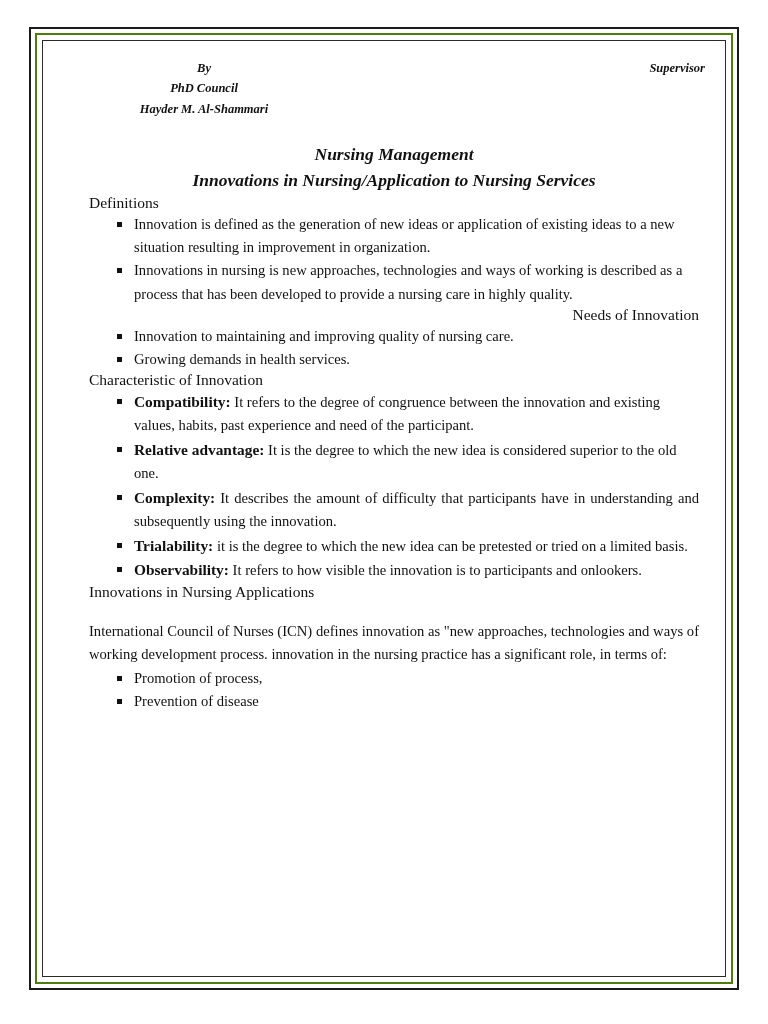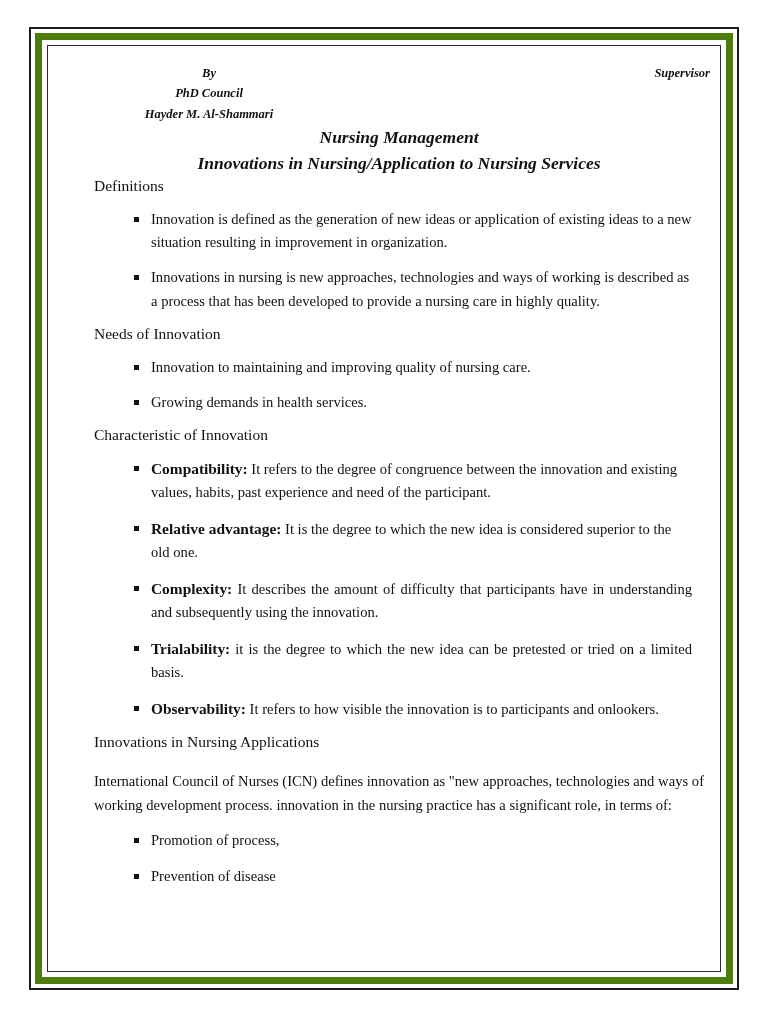--- a/index.html
+++ b/index.html
@@ -26,21 +26,21 @@
     border: 2px solid #1a1a1a;
     box-sizing: border-box;
     background: #ffffff;
   }
   .page-mid {
     position: absolute;
     left: 4px;
     top: 4px;
     right: 4px;
     bottom: 4px;
-    border: 7px solid #4d7c0f;
+    border: 2px solid #4d7c0f;
     box-sizing: border-box;
   }
   .page-inner {
     position: absolute;
     left: 5px;
     top: 5px;
     right: 5px;
     bottom: 5px;
     border: 1px solid #2a2a2a;
     box-sizing: border-box;
@@ -65,52 +65,53 @@
     font-size: 12.5px;
     line-height: 1.62;
   }
   .hdr-col { text-align: center; }
   .hdr-left { width: 250px; margin-left: -10px; }
   .hdr-right { width: 280px; margin-right: -6px; text-align: right; }
   .hdr-line { white-space: nowrap; }
 
   
   .title-block {
+    margin-top: 22px;
     text-align: center;
     font-style: italic;
     font-weight: bold;
     font-size: 17.5px;
     line-height: 1.52;
   }
 
   
   h2.section-heading {
     font-size: 15.5px;
     font-weight: normal;
     margin: 0;
     padding: 0;
     line-height: 1.2;
   }
   .h-definitions   { margin-top: 29px; }
-  .h-needs         { margin-top: 27px; }
+  .h-needs         { margin-top: 27px; text-align: right; }
   .h-characteristic{ margin-top: 28px; }
   .h-applications  { margin-top: 26px; }
 
   
   ul.bullets {
     list-style: none;
     margin: 0;
     padding: 0;
   }
   ul.bullets li {
     position: relative;
     padding-left: 45px;
     font-size: 14.6px;
     line-height: 1.60;
-    margin: 12px;
+    margin: 0;
   }
   ul.bullets li::before {
     content: "";
     position: absolute;
     left: 28px;
     top: 0.62em;
     width: 5px;
     height: 5px;
     background: #111111;
   }

